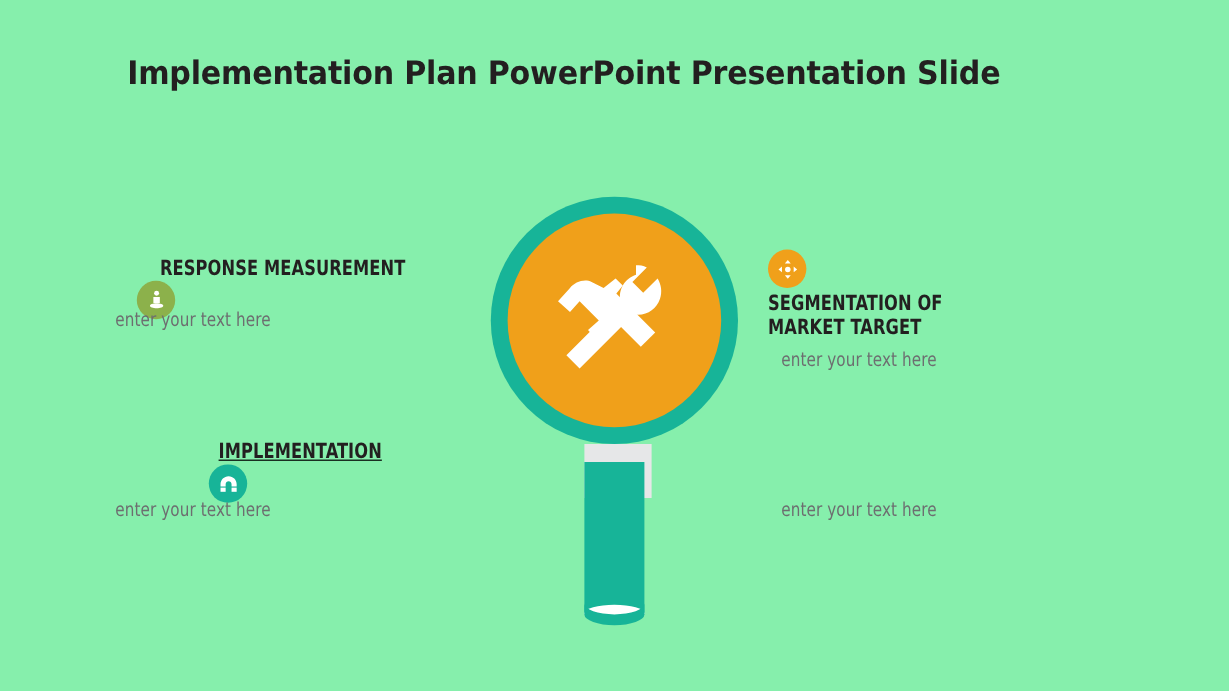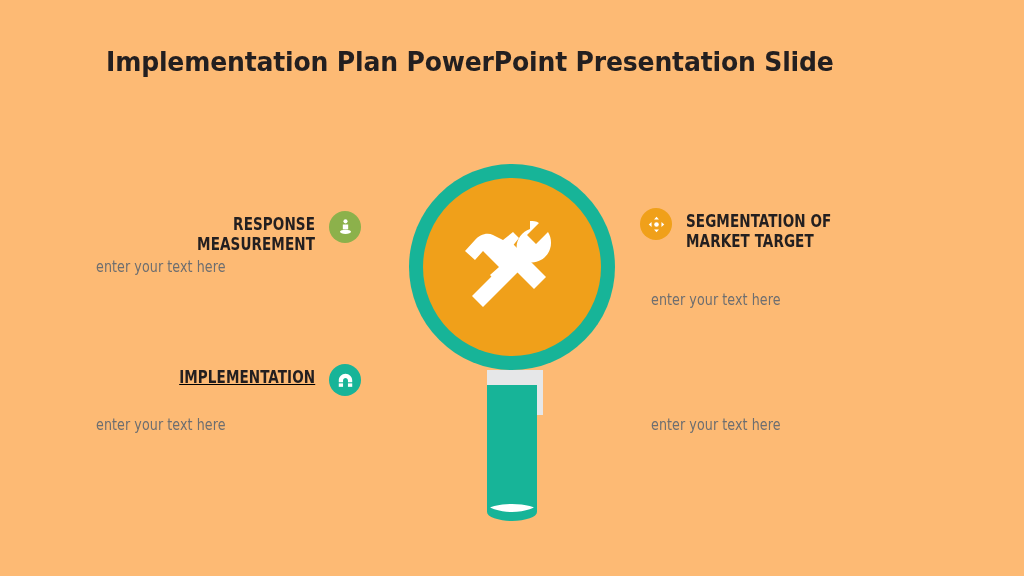--- a/index.html
+++ b/index.html
@@ -11,21 +11,21 @@
     width: 1024px;
     height: 576px;
     background: #ffffff;
     font-family: "Liberation Sans", sans-serif;
     overflow: hidden;
   }
   #slide {
     position: relative;
     width: 1024px;
     height: 576px;
-    background: #fdba74;
+    background: #86efac;
   }
 
   
   #slide-title {
     position: absolute;
     left: 106px;
     top: 44px;
     width: 820px;
     font-family: "DejaVu Sans", sans-serif;
     font-size: 27px;
@@ -52,24 +52,25 @@
     height: 370px;
   }
 
   
   .callout {
     position: absolute;
     display: flex;
     align-items: flex-start;
   }
   .callout.left {
-    flex-direction: row;
+    flex-direction: column;
     justify-content: flex-end;
   }
   .callout.right {
+    flex-direction: column;
     justify-content: flex-start;
   }
   .callout-label {
     font-family: "DejaVu Sans Condensed", "Liberation Sans", sans-serif;
     font-size: 17.5px;
     font-weight: bold;
     color: #231f20;
     letter-spacing: 0.1px;
     line-height: 20px;
     transform: scaleX(0.86);

